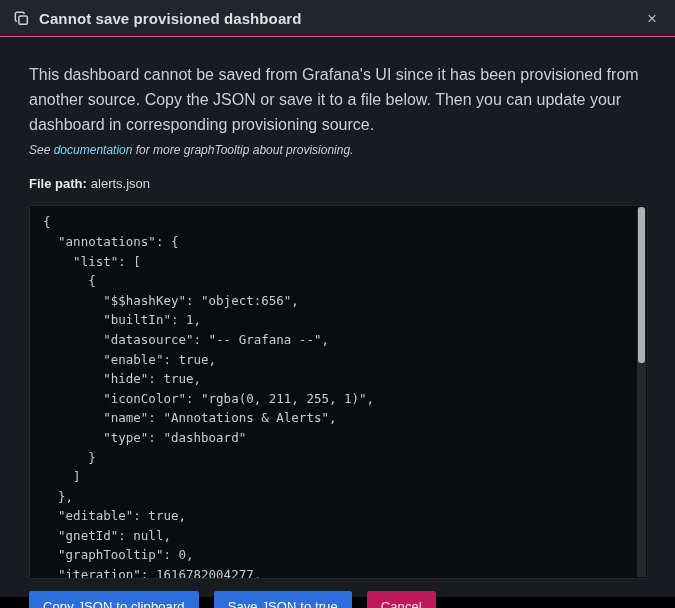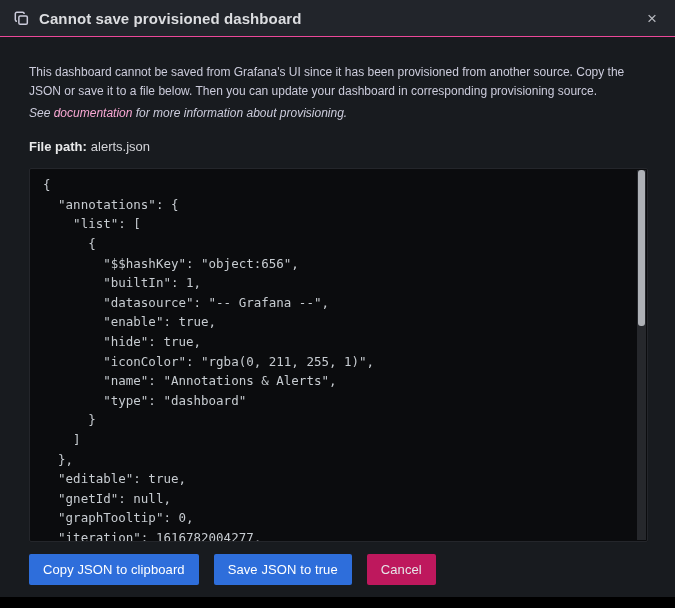--- a/index.html
+++ b/index.html
@@ -54,34 +54,34 @@
   }
 
   
   .modal-body {
     flex: 1;
     padding: 26px 27px 0 29px;
     color: #ccccdc;
   }
 
   .desc {
-    font-size: 12px;
+    font-size: 16px;
     line-height: 1.55;
     color: #ccccdc;
     max-width: 625px;
   }
 
   .see-line {
     margin-top: 6px;
     font-size: 12px;
     font-style: italic;
     color: #ccccdc;
   }
   .doc-link {
-    color: #f9a8d4;
+    color: #7dd3fc;
     text-decoration: none;
     font-style: italic;
   }
 
   .file-path {
     margin-top: 19px;
     font-size: 13px;
     color: #d4d5d9;
   }
   .file-path strong {
@@ -163,21 +163,21 @@
       </svg>
     </span>
     <h1 class="modal-title">Cannot save provisioned dashboard</h1>
     <button class="close-btn">×</button>
   </header>
 
   <div class="modal-body">
 
     <p class="desc">This dashboard cannot be saved from Grafana's UI since it has been provisioned from another source. Copy the JSON or save it to a file below. Then you can update your dashboard in corresponding provisioning source.</p>
 
-    <p class="see-line"><span>See </span><a href="#" class="doc-link">documentation</a><span> for more information about provisioning.</span></p>
+    <p class="see-line"><span>See </span><a href="#" class="doc-link">documentation</a><span> for more graphTooltip about provisioning.</span></p>
 
     <p class="file-path"><strong>File path:</strong><span>alerts.json</span></p>
 
     <div class="code-box">
       <pre class="code">{
   "annotations": {
     "list": [
       {
         "$$hashKey": "object:656",
         "builtIn": 1,

